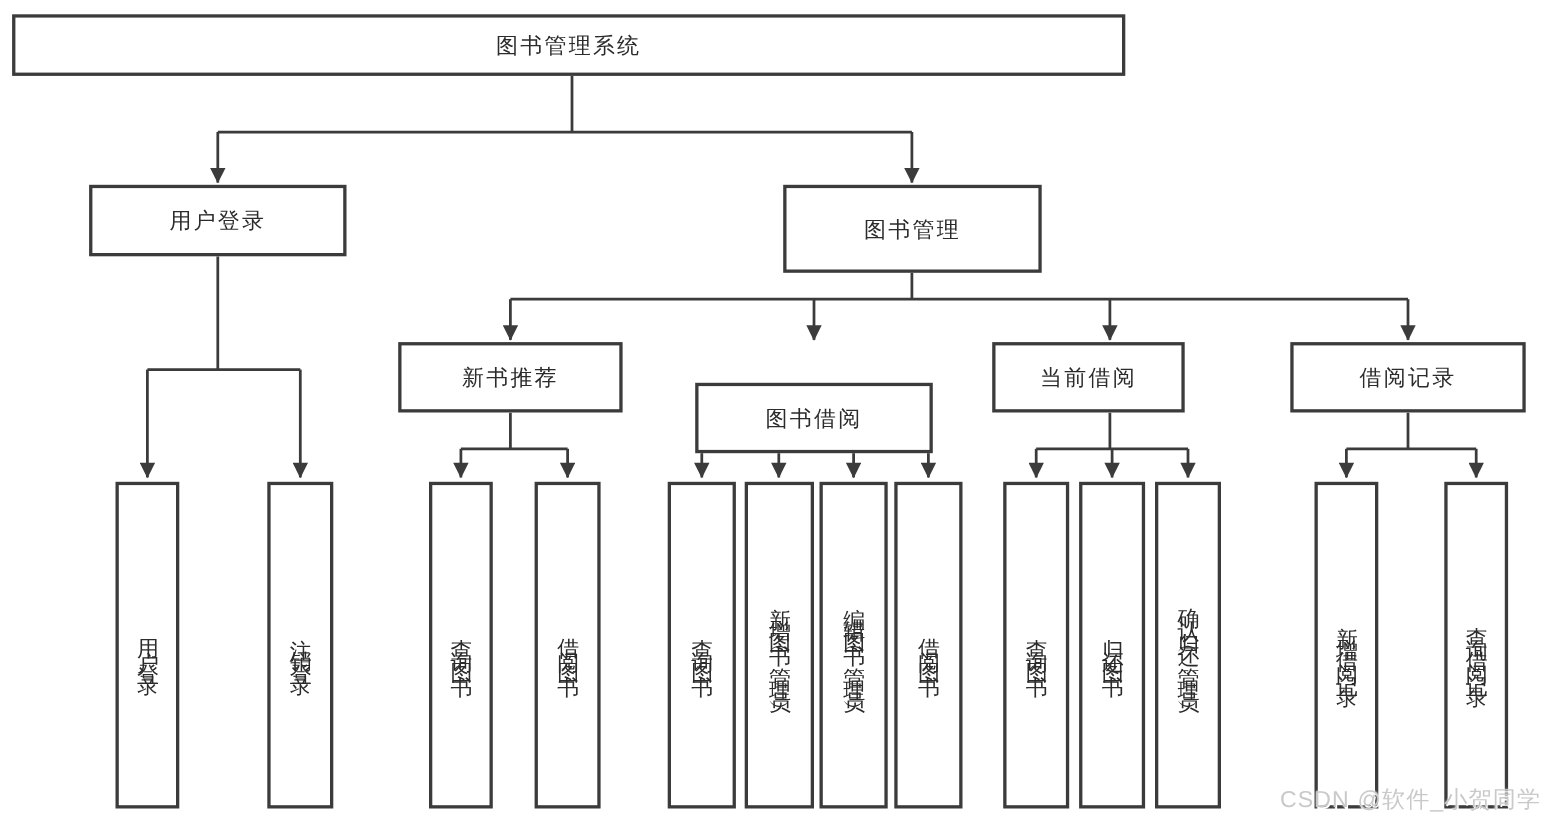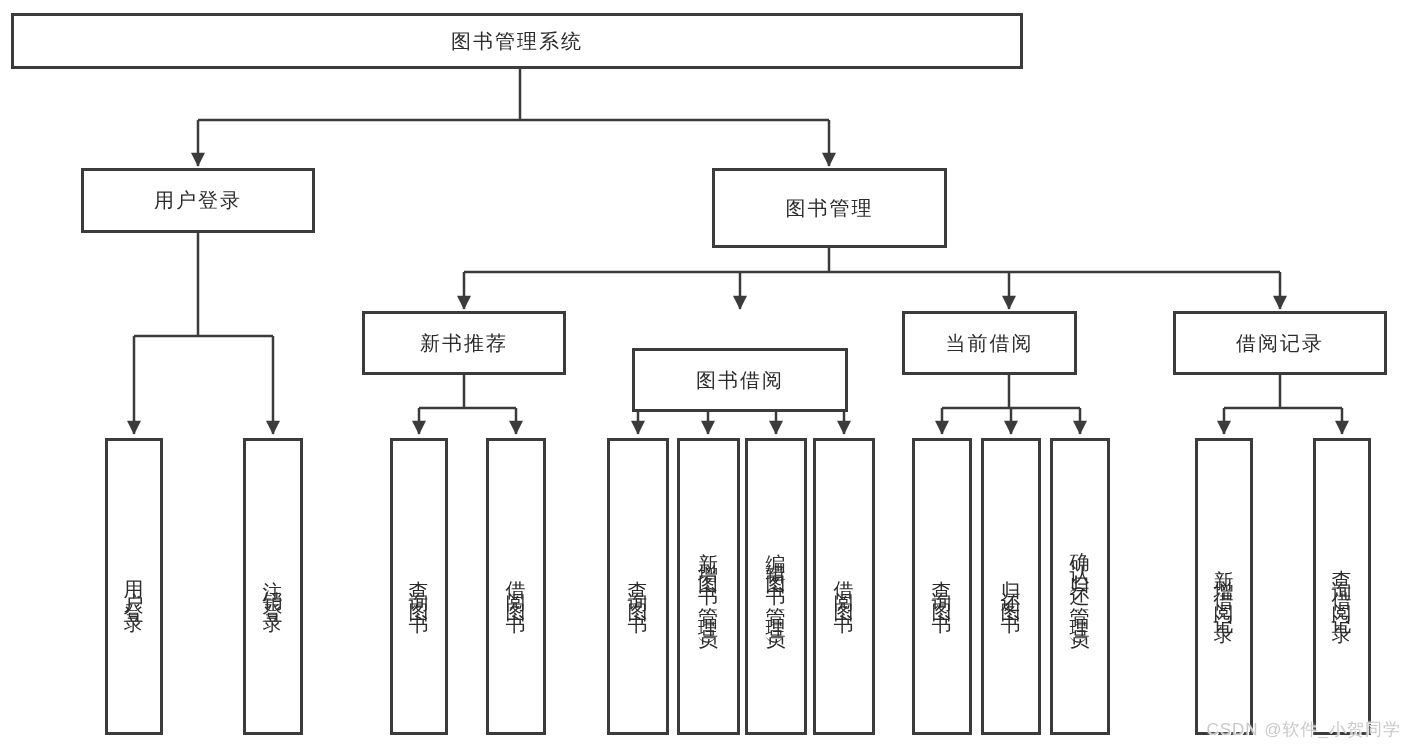--- a/index.html
+++ b/index.html
@@ -44,21 +44,21 @@
     font-size: 20px;
     letter-spacing: 11px;
     line-height: 1;
     z-index: 2;
     overflow: hidden;
   }
   #watermark {
     position: absolute;
     right: 4px;
     bottom: 6px;
-    font-size: 17px;
+    font-size: 21px;
     color: #c9c9c9;
     text-shadow: 0 0 2px #ffffff, 1px 1px 0 #ffffff;
     letter-spacing: 1px;
     z-index: 5;
     white-space: nowrap;
   }
 </style>
 </head>
 <body>
 

